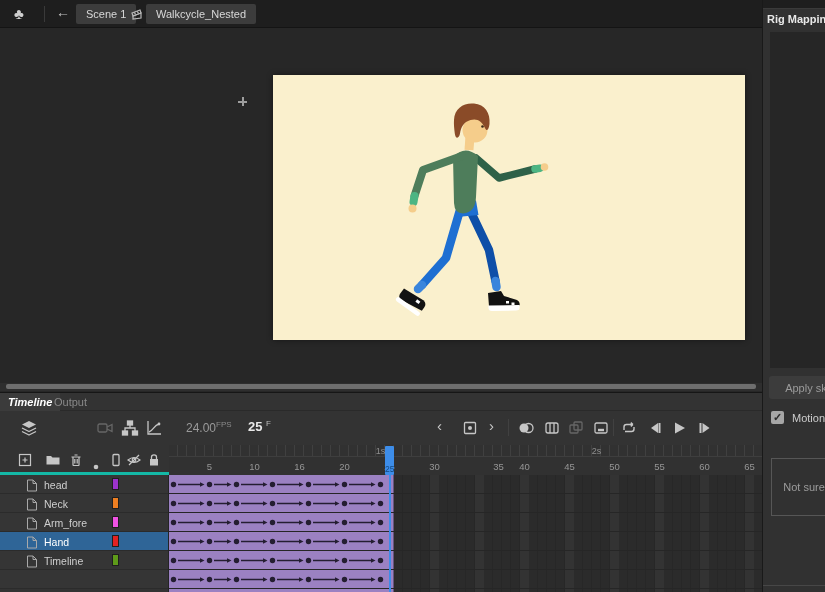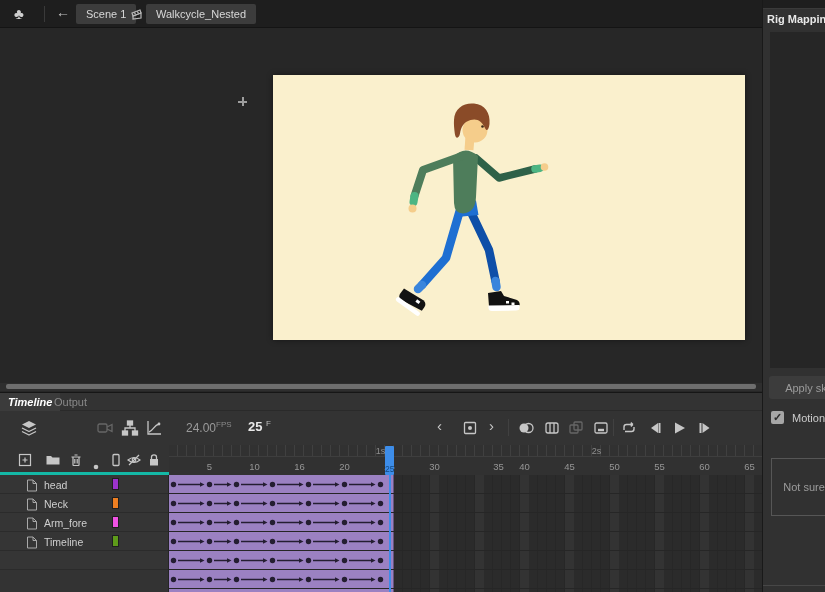--- a/index.html
+++ b/index.html
@@ -357,20 +357,28 @@
           <span class="lchip" style="background: rgb(238, 127, 34);"></span>
         </div>
         <div class="layer-row">
           <span class="licon"><svg width="12" height="13" viewBox="0 0 12 13" fill="none" stroke="#A9A9A9" stroke-width="1">
               <path d="M1.5,1 L7,1 L10.5,4.5 L10.5,12 L1.5,12 Z"></path>
               <path d="M7,1 L7,4.5 L10.5,4.5"></path>
             </svg></span>
           <span class="lname">Arm_fore</span>
           <span class="lchip" style="background: rgb(239, 82, 228);"></span>
         </div>
+        <div class="layer-row selected">
+          <span class="licon"><svg width="12" height="13" viewBox="0 0 12 13" fill="none" stroke="#A9A9A9" stroke-width="1">
+              <path d="M1.5,1 L7,1 L10.5,4.5 L10.5,12 L1.5,12 Z"></path>
+              <path d="M7,1 L7,4.5 L10.5,4.5"></path>
+            </svg></span>
+          <span class="lname">Hand</span>
+          <span class="lchip" style="background: rgb(227, 34, 34);"></span>
+        </div>
         <div class="layer-row">
           <span class="licon"><svg width="12" height="13" viewBox="0 0 12 13" fill="none" stroke="#A9A9A9" stroke-width="1">
               <path d="M1.5,1 L7,1 L10.5,4.5 L10.5,12 L1.5,12 Z"></path>
               <path d="M7,1 L7,4.5 L10.5,4.5"></path>
             </svg></span>
           <span class="lname">Timeline</span>
           <span class="lchip" style="background: rgb(94, 155, 26);"></span>
         </div>
         <div class="layer-row">
           <span class="lname"></span>

